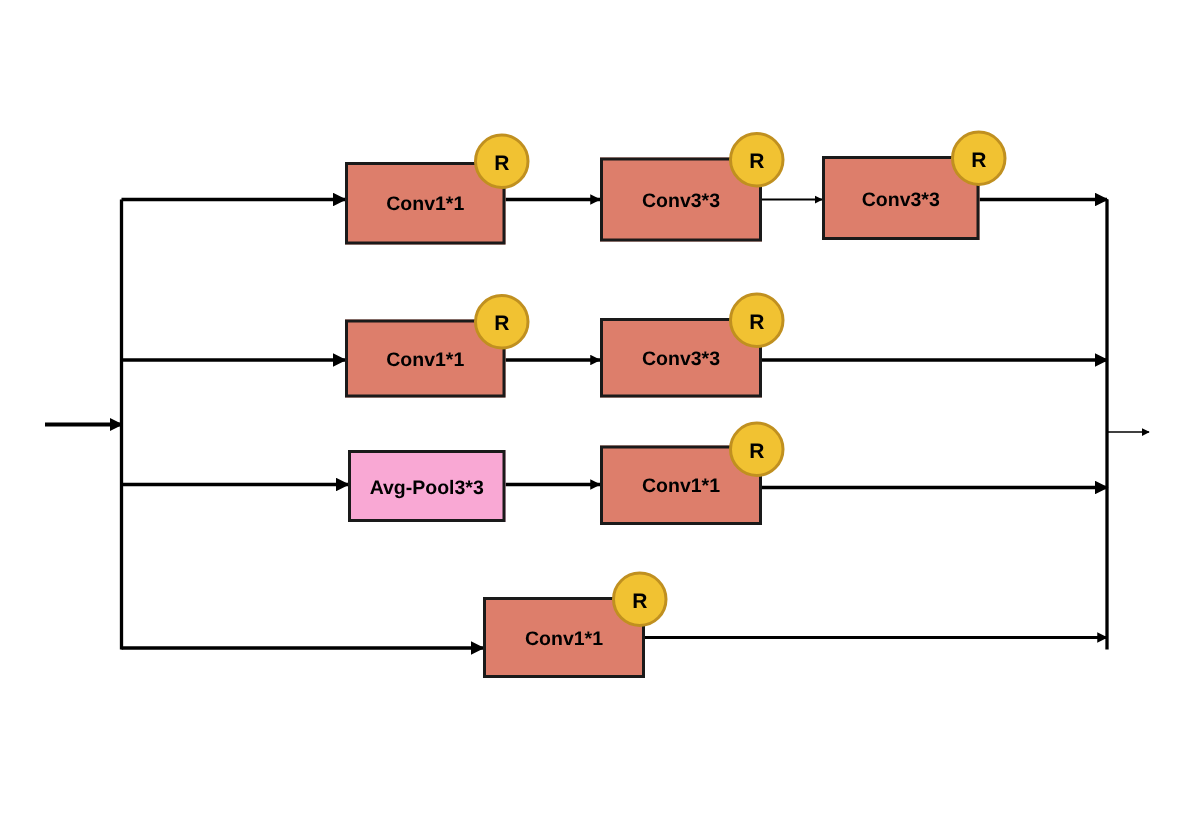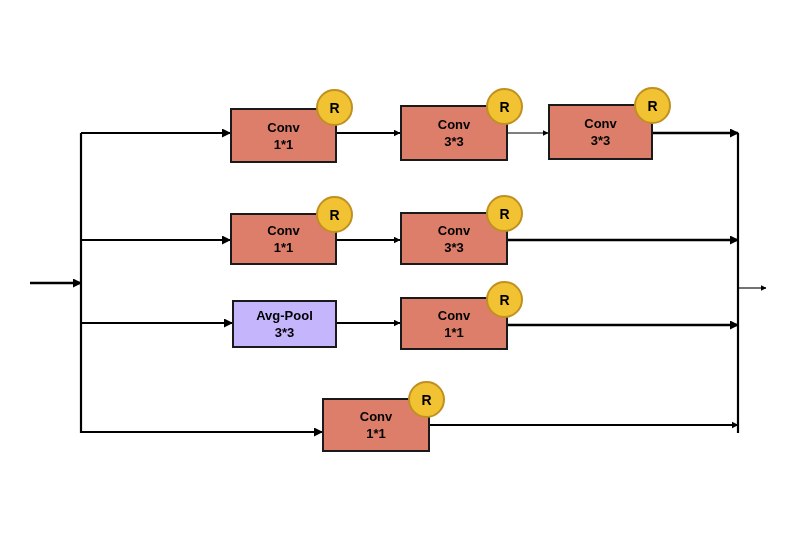--- a/index.html
+++ b/index.html
@@ -1,24 +1,24 @@
 <!DOCTYPE html>
 <html><head>
 <meta charset="utf-8">
 <style>
   html,body{margin:0;padding:0;background:#ffffff;}
   body{width:786px;height:542px;overflow:hidden;
        font-family:"Liberation Sans","DejaVu Sans",sans-serif;}
   #canvas{position:relative;width:786px;height:542px;background:#ffffff;}
   #wires{position:absolute;left:0;top:0;width:786px;height:542px;}
   .node{position:absolute;box-sizing:border-box;border:2px solid #1a1a1a;
-        display:flex;flex-direction:column;align-items:center;justify-content:center;
+        display:flex;flex-direction:row;align-items:center;justify-content:center;
         color:#000000;font-weight:bold;font-size:13px;line-height:17px;z-index:3;}
   .node.conv{background:#DD7E6B;}
-  .node.pool{background:#c4b5fd;}
+  .node.pool{background:#f9a8d4;}
   .node .l1,.node .l2{display:block;text-align:center;}
   .relu{position:absolute;border:2px solid #C09020;background:#F1C232;
         border-radius:50%;width:33px;height:33px;z-index:4;
         display:flex;align-items:center;justify-content:center;
         font-weight:bold;font-size:14px;color:#000000;}
 </style>
 </head>
 <body>
 
 <div id="canvas">

